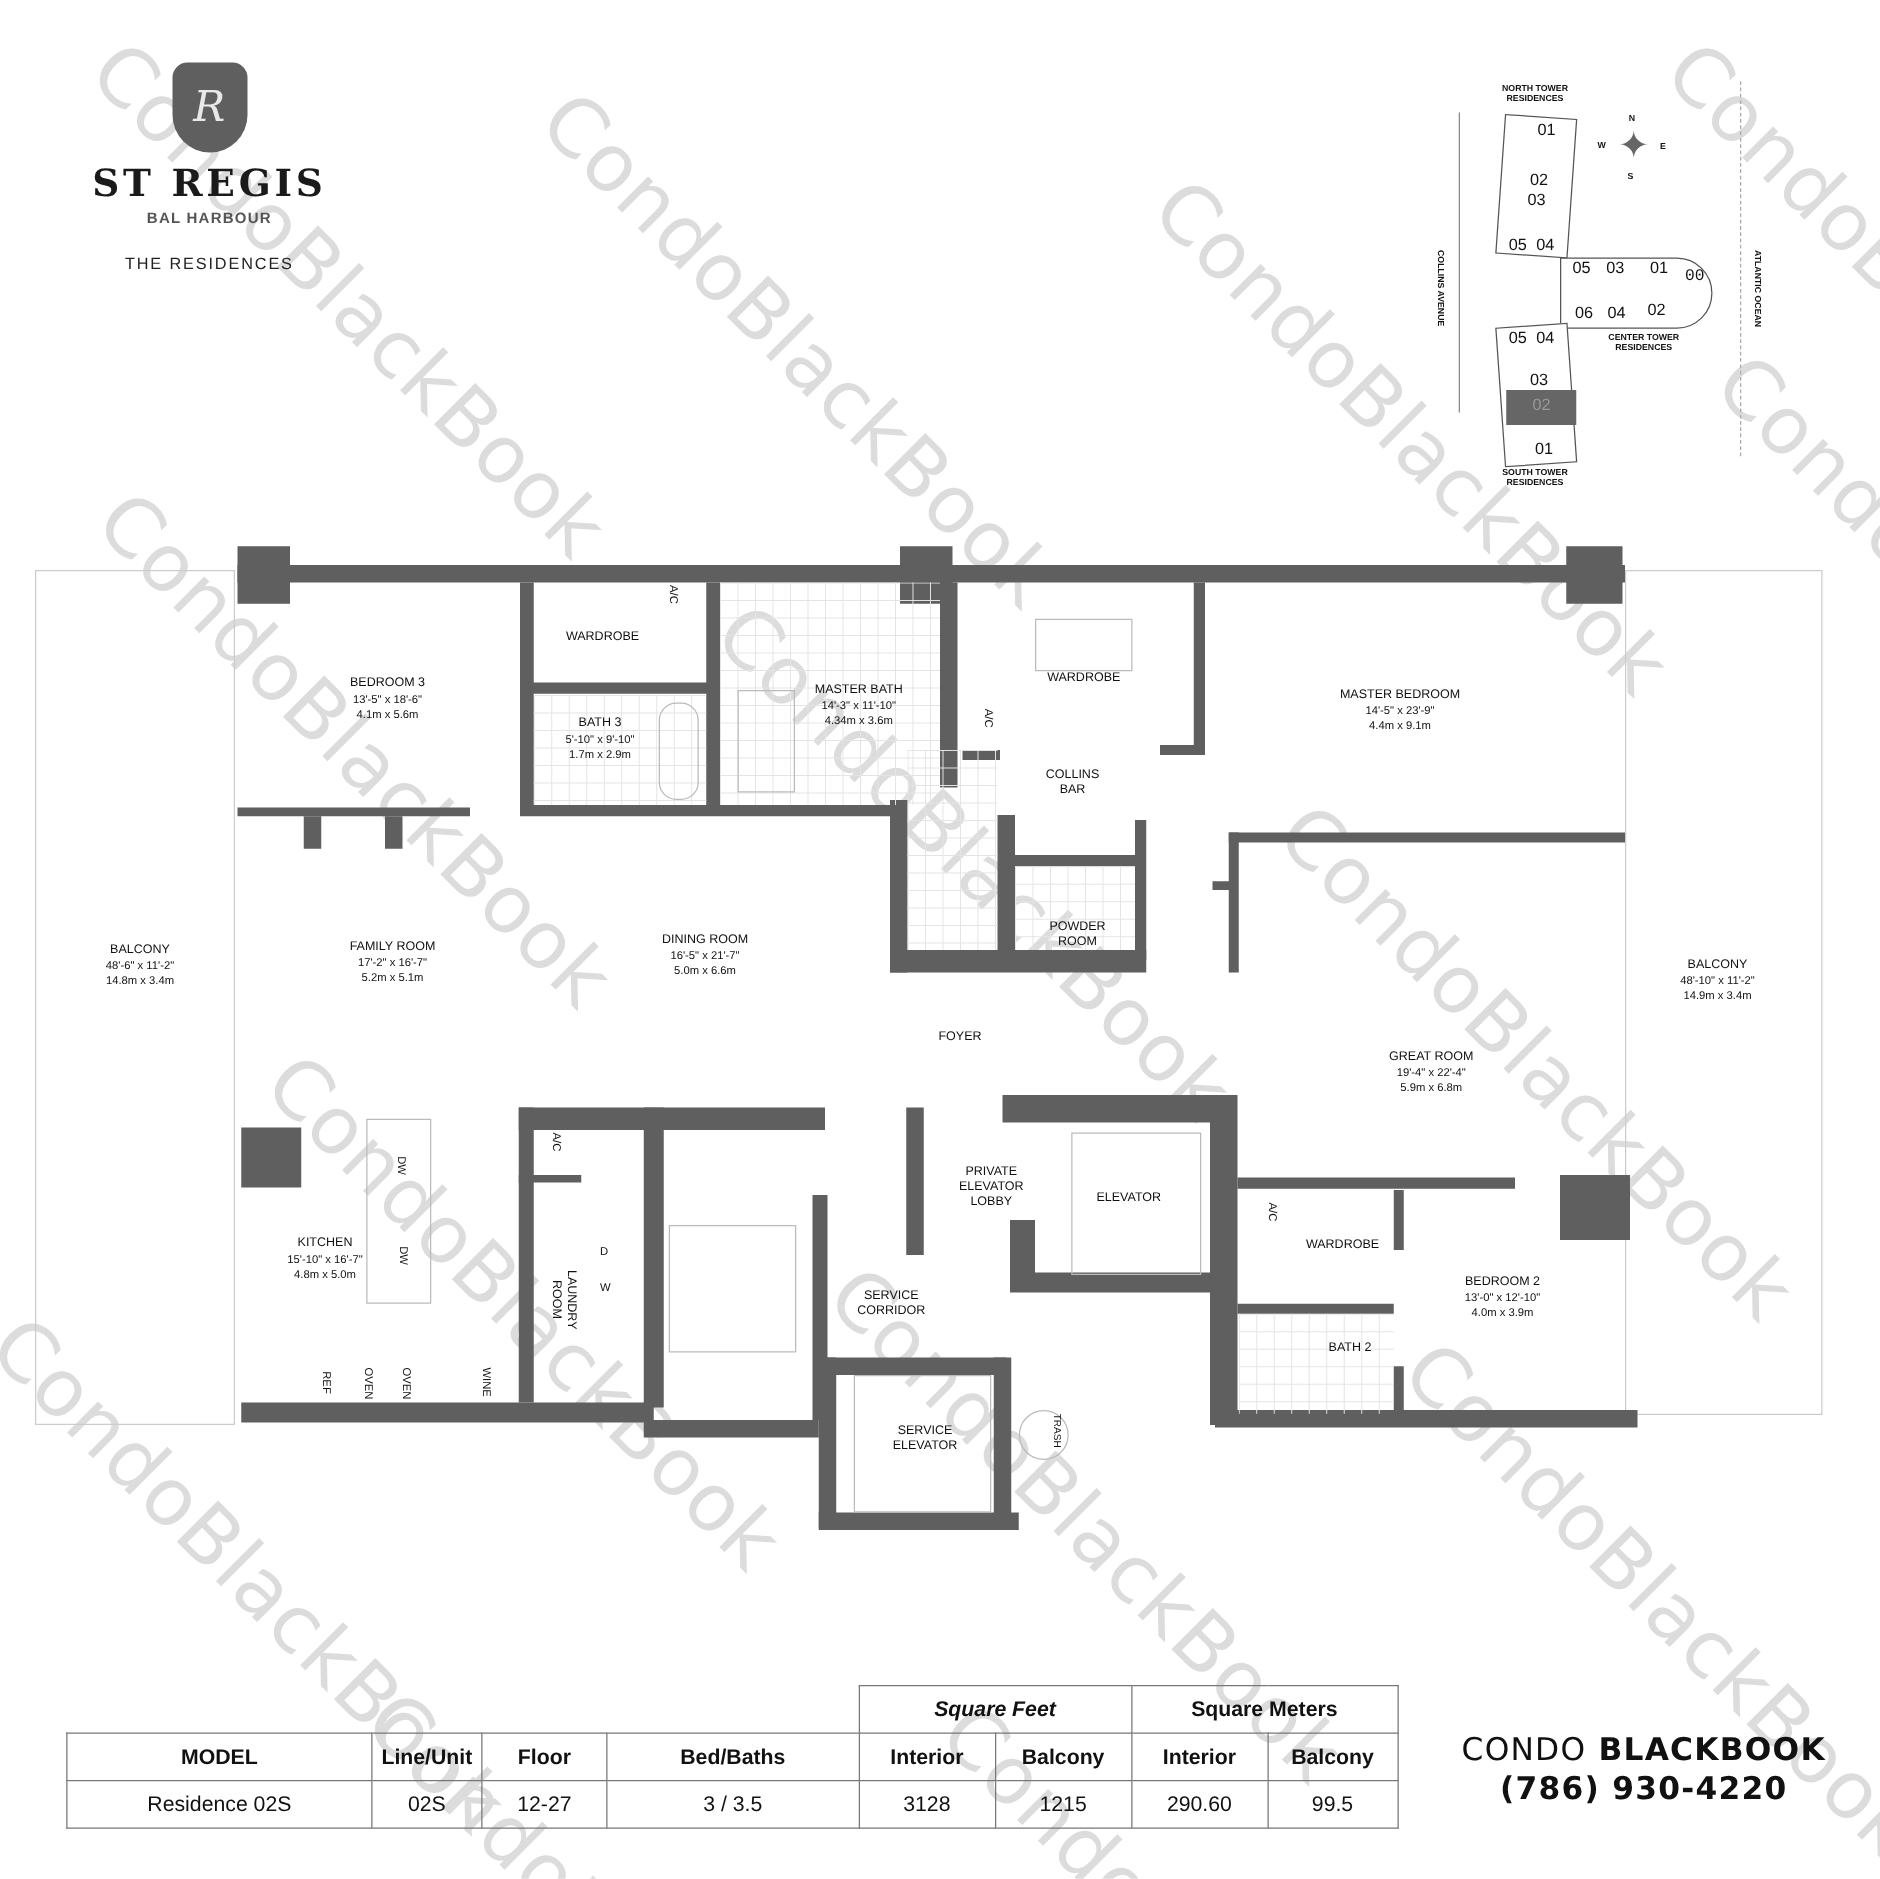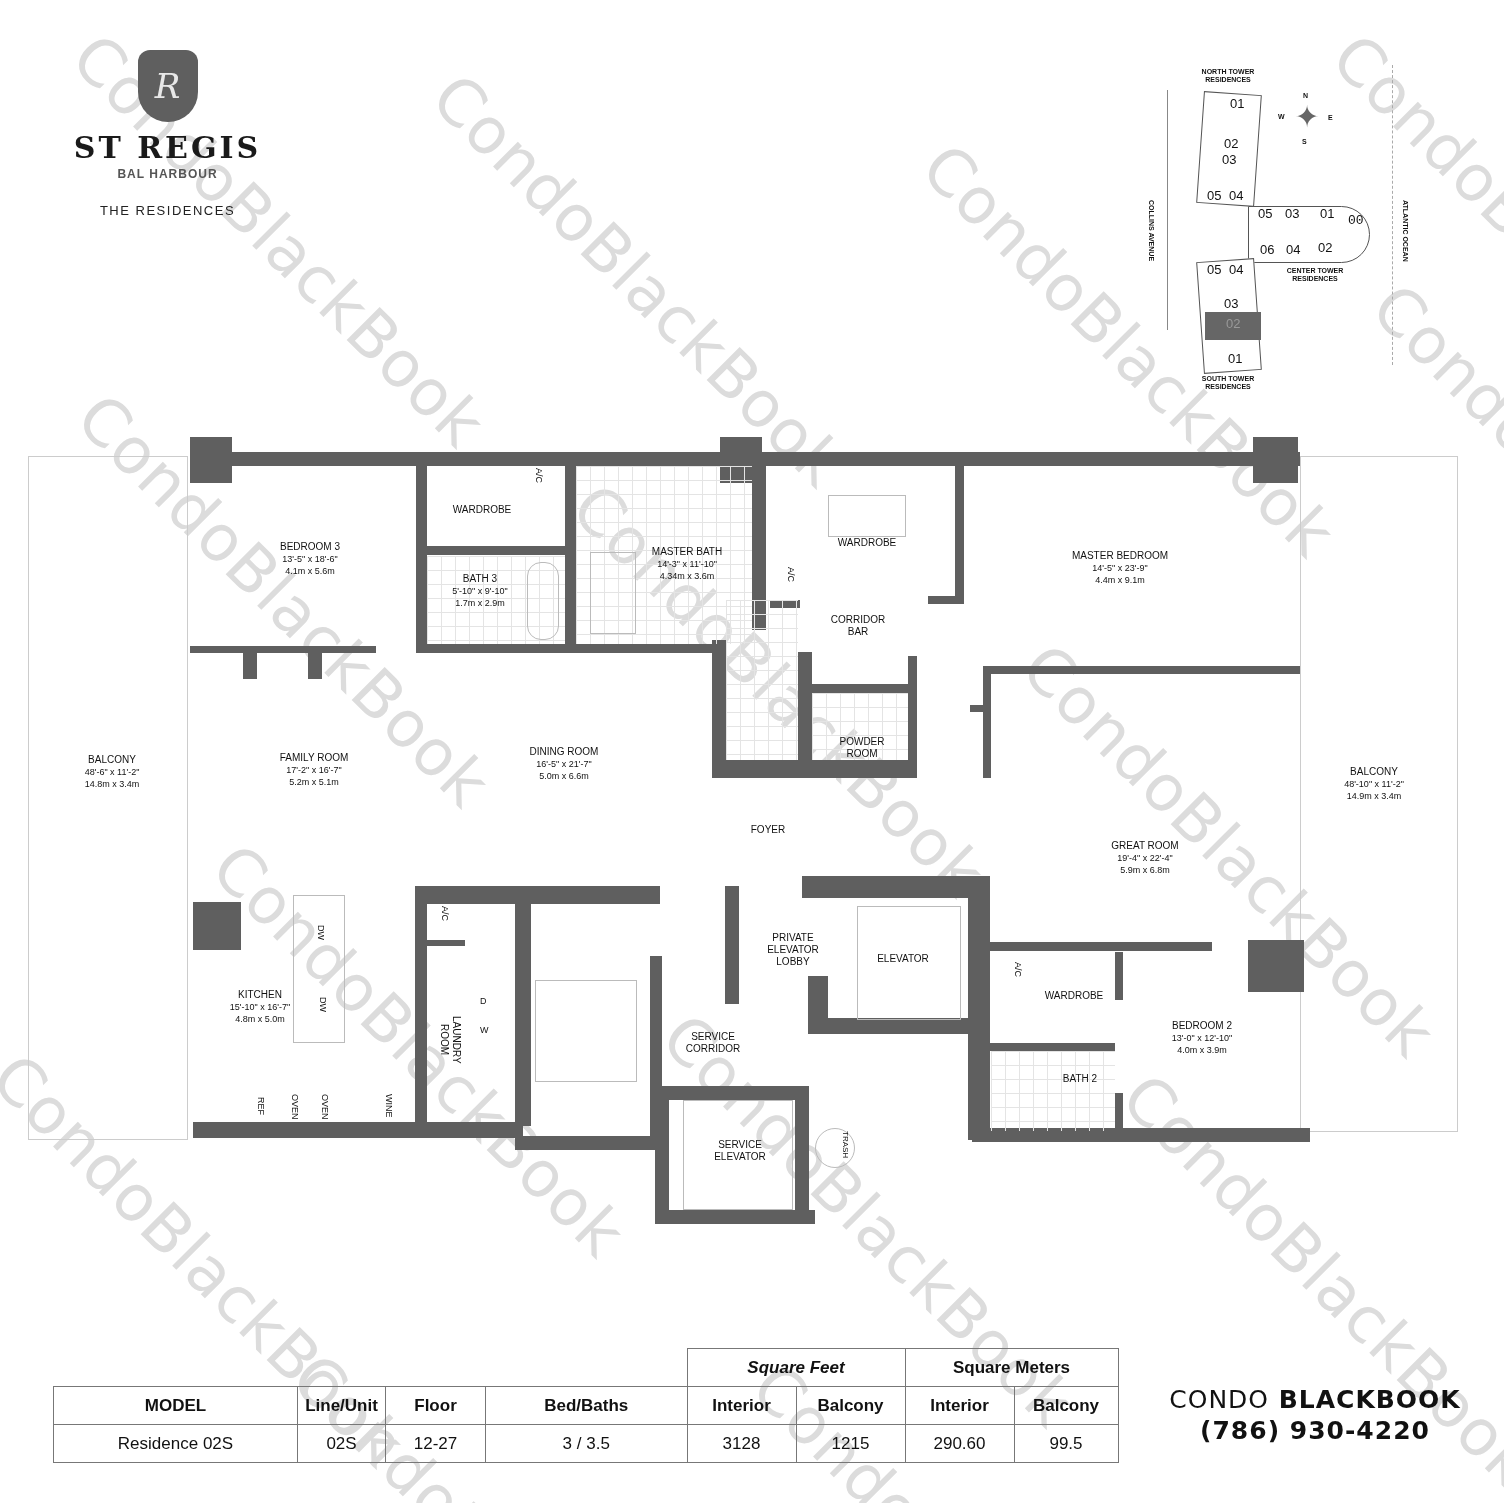--- a/index.html
+++ b/index.html
@@ -188,21 +188,21 @@
   </div>
   <div class="room" style="left:637px; top:546px; width:100px;">
     <div class="nm">MASTER BATH</div>
     <div class="dm">14'-3" x 11'-10"</div>
     <div class="dm">4.34m x 3.6m</div>
   </div>
   <div class="room" style="left:817px; top:537px; width:100px;">
       <div class="nm">WARDROBE</div>
     </div>
   <div class="room" style="left:828px; top:614px; width:60px;">
-      <div class="nm">CORRIDOR BAR</div>
+      <div class="nm">COLLINS BAR</div>
     </div>
   <div class="room" style="left:1060px; top:550px; width:120px;">
     <div class="nm">MASTER BEDROOM</div>
     <div class="dm">14'-5" x 23'-9"</div>
     <div class="dm">4.4m x 9.1m</div>
   </div>
   <div class="room" style="left:62px; top:754px; width:100px;">
     <div class="nm">BALCONY</div>
     <div class="dm">48'-6" x 11'-2"</div>
     <div class="dm">14.8m x 3.4m</div>

